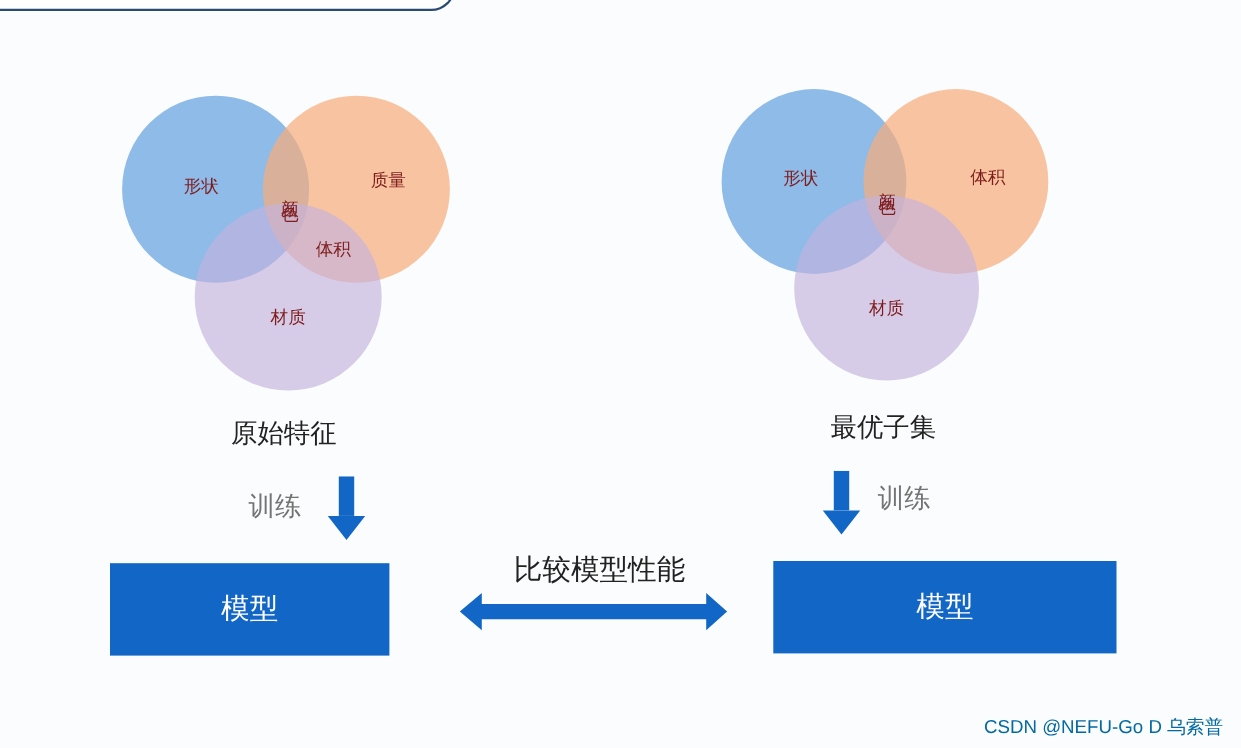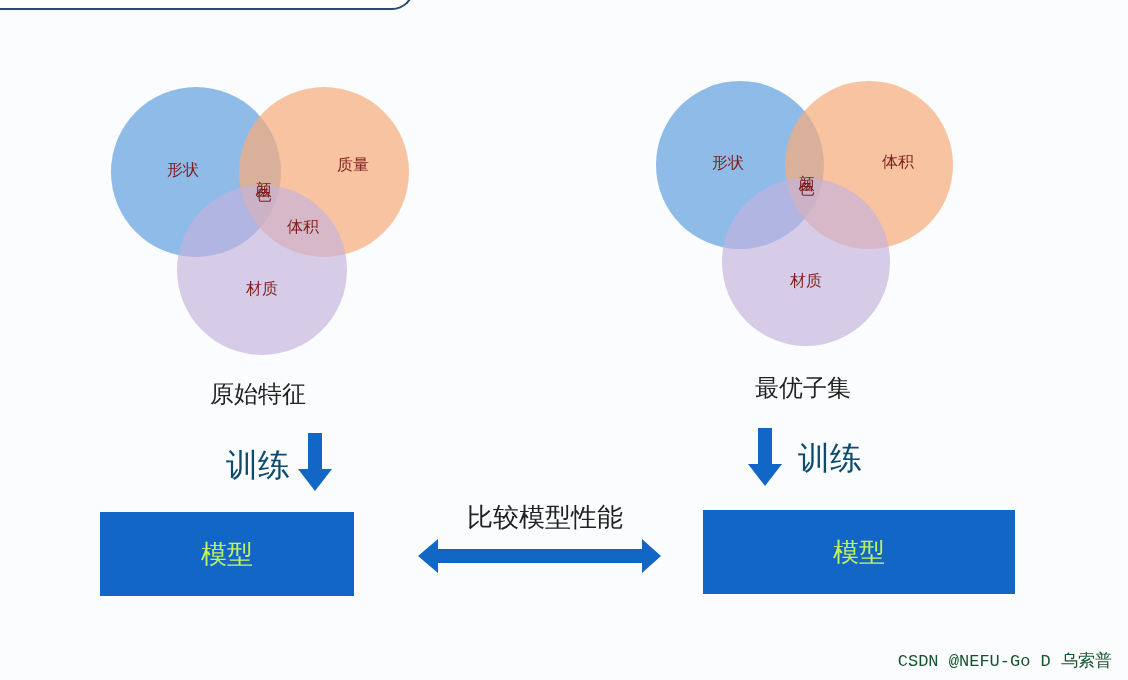--- a/index.html
+++ b/index.html
@@ -19,36 +19,36 @@
   .vlabel {
     position:absolute; font-size:16px; color:#7f1d1d; white-space:nowrap;
     transform:translate(-50%,-50%);
   }
   .vlabel.vert { writing-mode:vertical-rl; text-orientation:upright; letter-spacing:6px; }
   .caption {
     position:absolute; font-size:24px; color:#222; white-space:nowrap;
     transform:translateX(-50%);
   }
   .train-label {
-    position:absolute; font-size:32px; color:#0c4a6e; white-space:nowrap;
+    position:absolute; font-size:24px; color:#737373; white-space:nowrap;
   }
   .arrow-down { position:absolute; }
   .model-box {
-    position:absolute; background:#1266c6; color:#bef264;
+    position:absolute; background:#1266c6; color:#ffffff;
     display:flex; flex-direction:row; align-items:center; justify-content:center;
     font-size:26px; line-height:36px; text-align:right;
   }
   .compare-label {
     position:absolute; font-size:26px; color:#222; white-space:nowrap;
     transform:translateX(-50%);
   }
   .double-arrow { position:absolute; }
   .watermark {
-    position:absolute; right:16px; bottom:8px; font-size:17px; color:#14532d;
-    font-family:Liberation Mono, monospace;
+    position:absolute; right:16px; bottom:8px; font-size:17px; color:#0369a1;
+    font-family:Liberation Sans, sans-serif;
   }
 </style>
 </head>
 <body>
 
 <div class="top-frame"></div>
 
 <div class="venn" style="left:0;top:0;width:0;height:0;">
   <svg width="1" height="1">
     <circle cx="196" cy="172" r="85" fill="#6fa8e2" fill-opacity="0.78"></circle>

